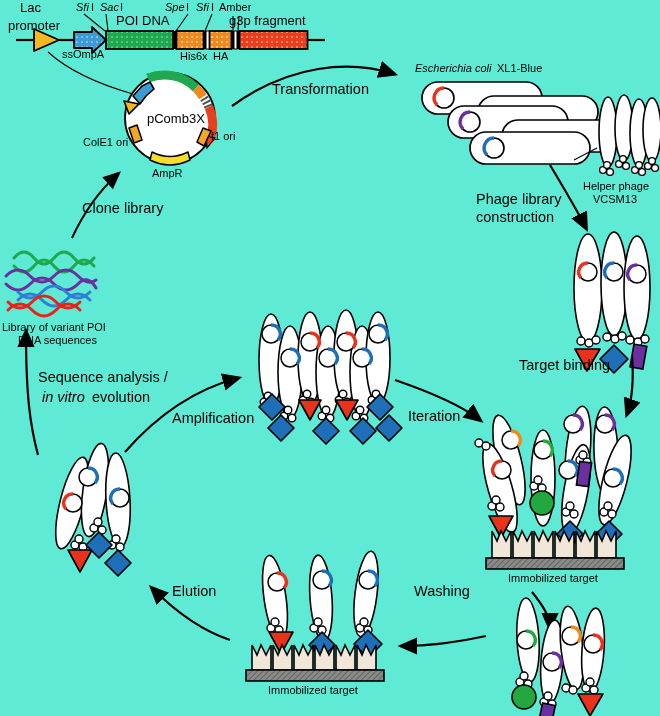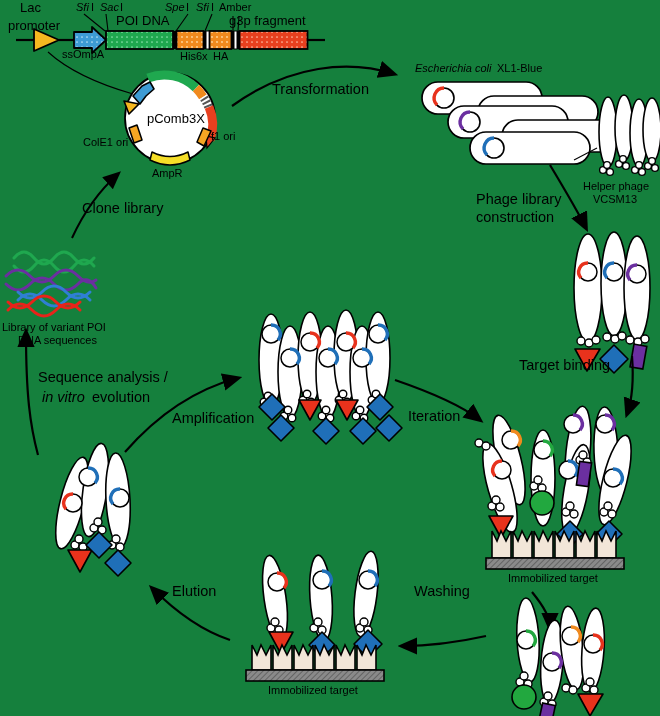--- a/index.html
+++ b/index.html
@@ -4,21 +4,21 @@
 <style>
   html, body {
     margin: 0;
     padding: 0;
     background: #ffffff;
   }
   #page {
     position: relative;
     width: 660px;
     height: 716px;
-    background: #15803d;
+    background: #5eead4;
     font-family: "Liberation Sans", sans-serif;
     overflow: hidden;
   }
   #page svg {
     position: absolute;
     top: 0;
     left: 0;
   }
   .lbl {
     font-family: "Liberation Sans", sans-serif;

